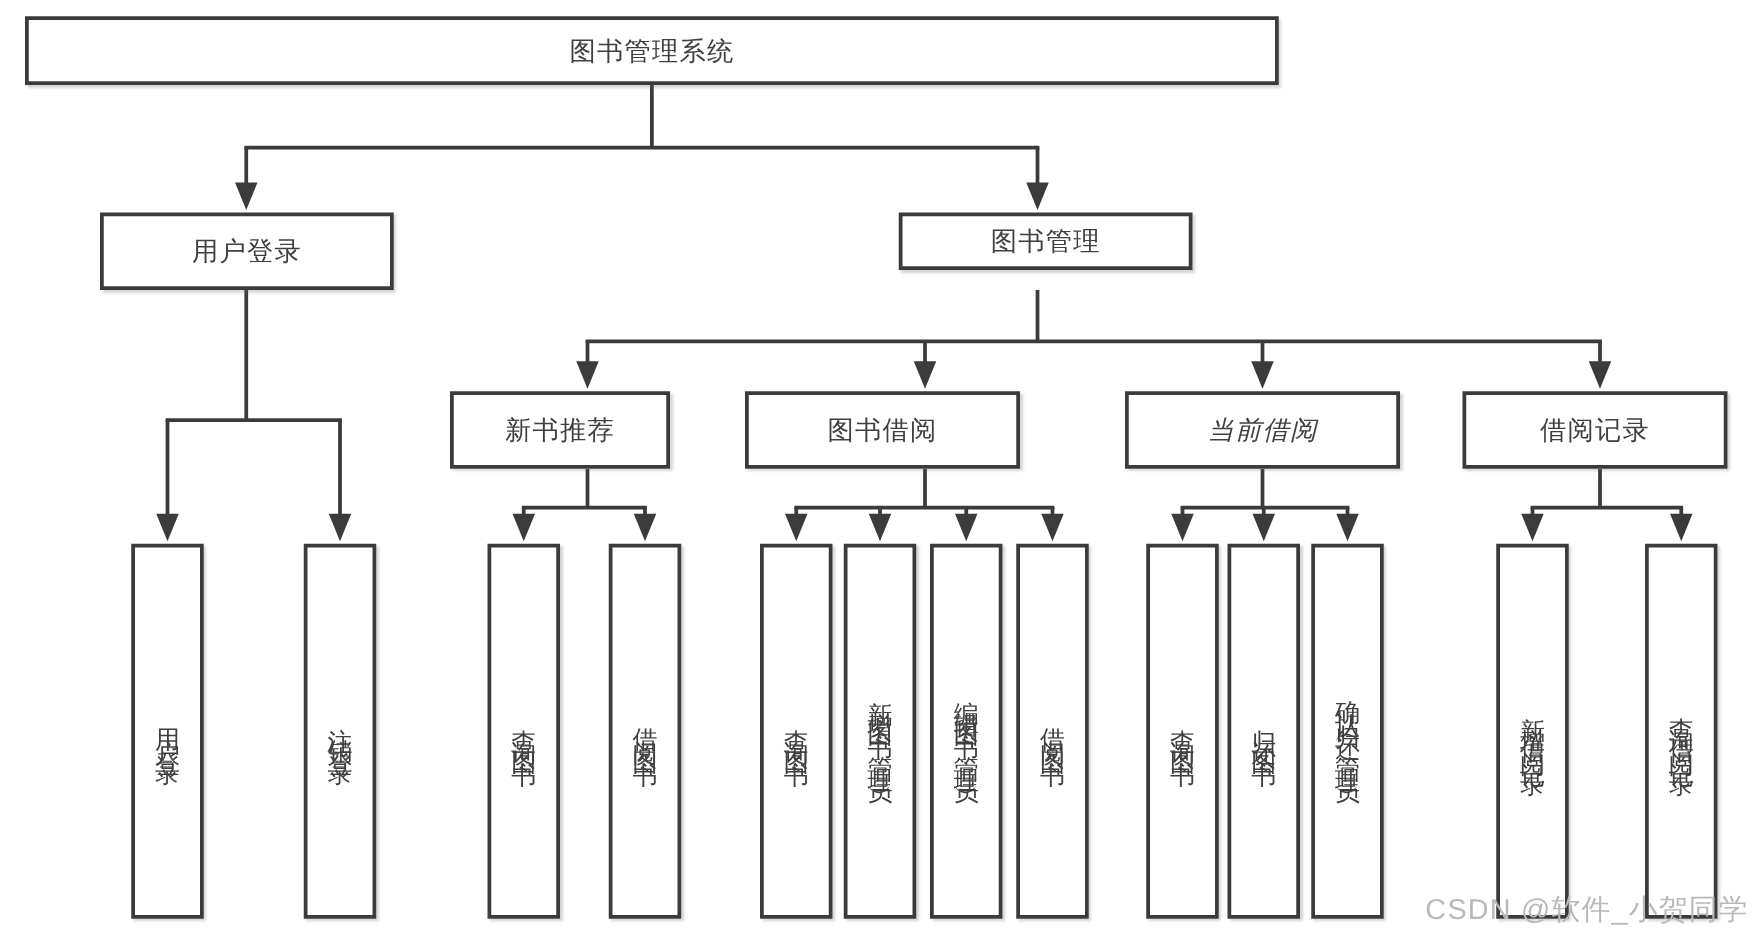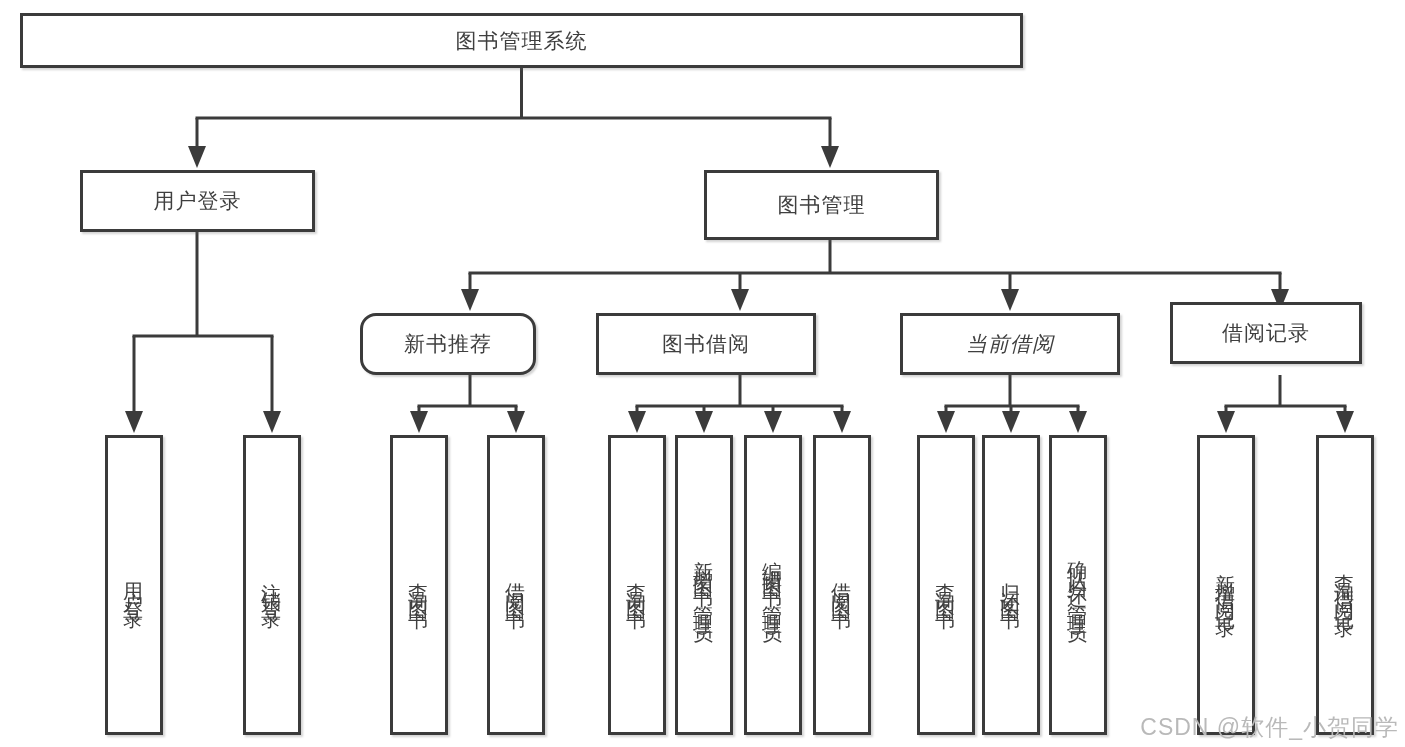--- a/index.html
+++ b/index.html
@@ -45,25 +45,25 @@
   }
   .vtext{
     writing-mode:vertical-rl;
     text-orientation:mixed;
     letter-spacing:9px;
     white-space:nowrap;
   }
   
   .n-root {left:20px;  top:13px;  width:1003px;height:55px;}
   .n-login{left:80px;  top:170px; width:235px; height:62px;}
-  .n-mgmt {left:704px; top:170px; width:235px; height:70px;}
-  .n-new  {left:360px; top:313px; width:176px; height:62px;border-radius:16px;}
+  .n-mgmt {left:719px; top:170px; width:235px; height:46px;}
+  .n-new  {left:360px; top:313px; width:176px; height:62px;}
   .n-borrow{left:596px;top:313px; width:220px; height:62px;}
   .n-cur  {left:900px; top:313px; width:220px; height:62px;font-style:italic;}
-  .n-rec  {left:1170px;top:302px; width:192px; height:62px;}
+  .n-rec  {left:1170px;top:313px; width:212px; height:62px;}
   
   .lf-1 {left:105px;}  .lf-2 {left:243px;}
   .lf-3 {left:390px;}  .lf-4 {left:487px;}
   .lf-5 {left:608px;}  .lf-6 {left:675px;}
   .lf-7 {left:744px;}  .lf-8 {left:813px;}
   .lf-9 {left:917px;}  .lf-10{left:982px;}
   .lf-11{left:1049px;} .lf-12{left:1197px;}
   .lf-13{left:1316px;}
   .watermark{
     position:absolute;

